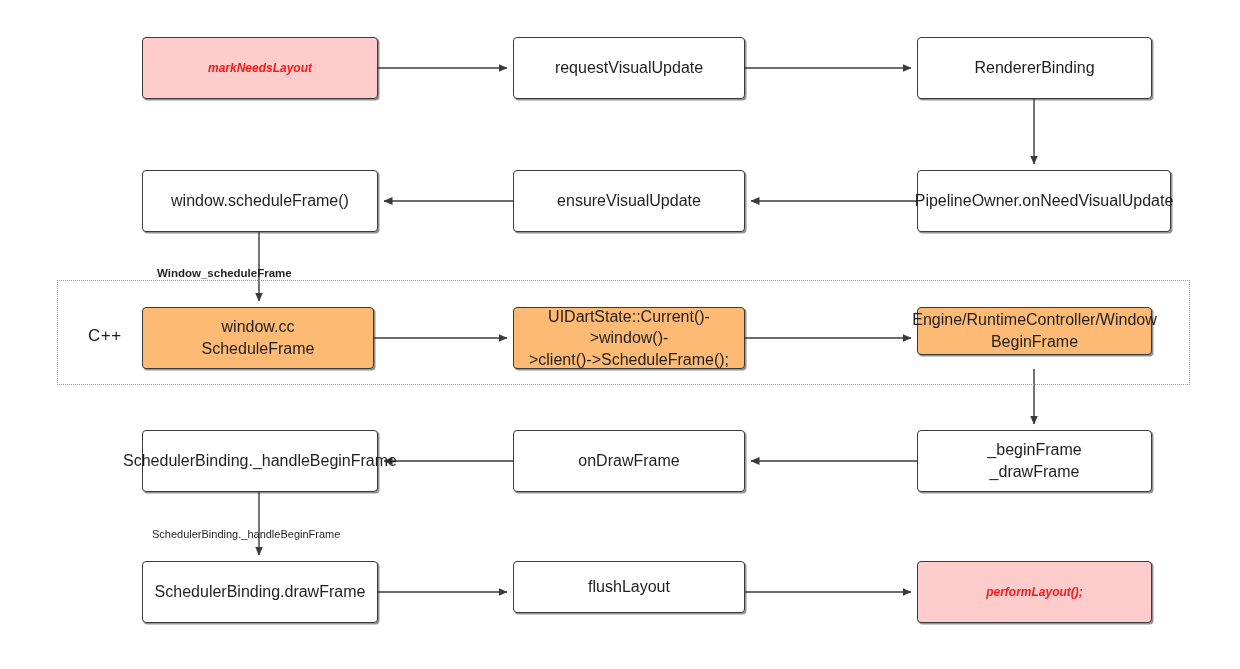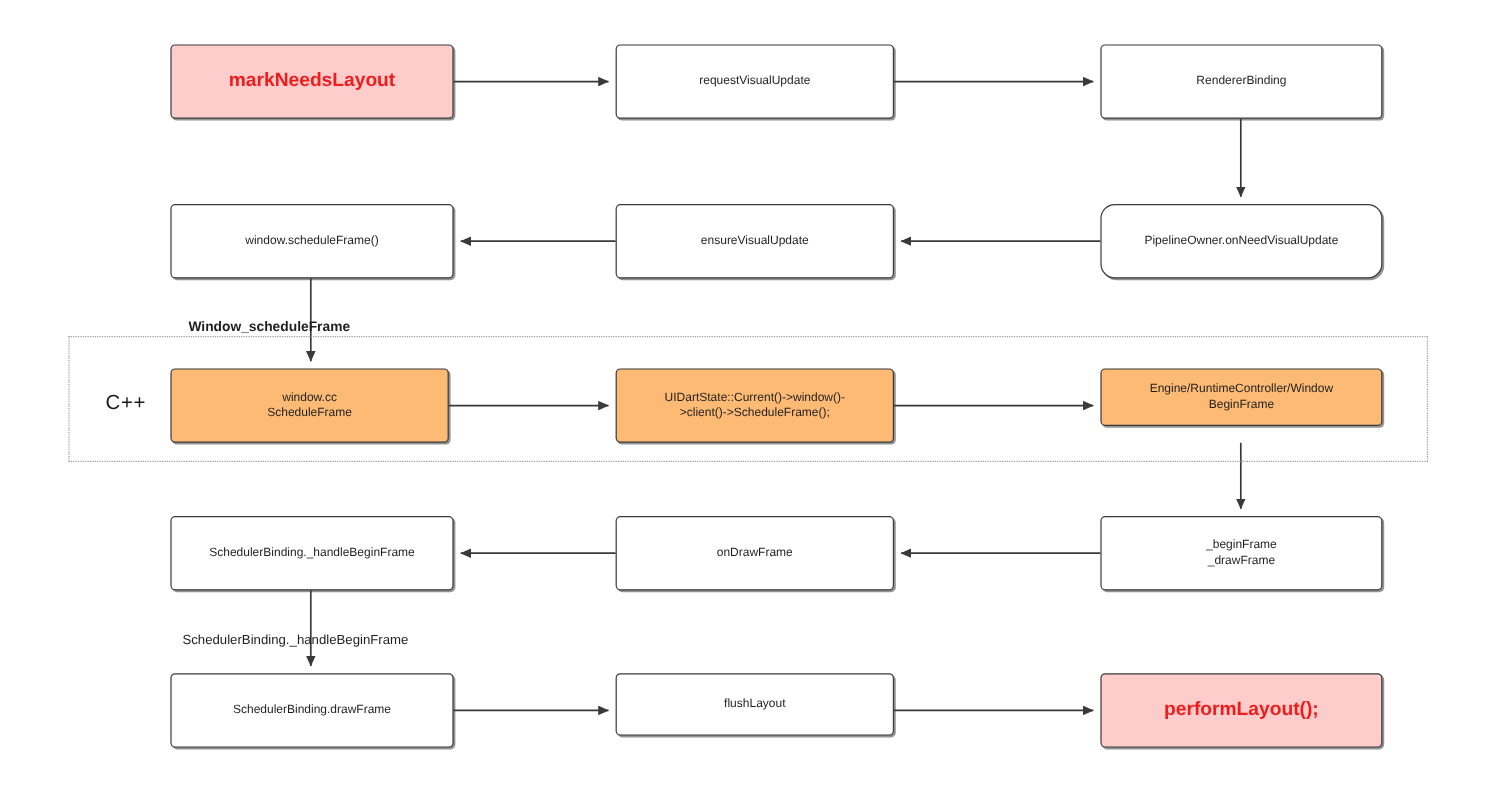--- a/index.html
+++ b/index.html
@@ -39,33 +39,34 @@
   }
   .node {
     position: absolute;
     box-sizing: border-box;
     border: 1.4px solid #3a3a3a;
     border-radius: 4px;
     display: flex;
     align-items: center;
     justify-content: center;
     text-align: center;
-    font-size: 10px;
+    font-size: 16px;
     line-height: 1.35;
     color: #1f1f1f;
     padding: 2px 8px;
     box-shadow: 1.5px 1.5px 0 rgba(60,60,60,0.55);
   }
   .node.fill-white { background: #ffffff; }
   .node.fill-gray  { background: #fdba74; }
   .node.fill-pink  { background: #ffcccc; }
   .node.text-red {
     color: #ef1c1c;
     font-weight: bold;
-    font-size: 16px;
+    font-size: 12px;
+    font-style: italic;
   }
   .node .node-text { white-space: pre-line; display: block; }
   .edge-label {
     position: absolute;
     font-size: 11px;
     color: #1f1f1f;
     white-space: nowrap;
   }
   .edge-label.bold { font-weight: bold; font-size: 11.5px; }
 </style>
@@ -111,21 +112,21 @@
       </div>
       <div class="node fill-white" style="left: 917px; top: 37px; width: 235px; height: 62px;">
         <span class="node-text">RendererBinding</span>
       </div>
       <div class="node fill-white" style="left: 142px; top: 170px; width: 236px; height: 62px;">
         <span class="node-text">window.scheduleFrame()</span>
       </div>
       <div class="node fill-white" style="left: 513px; top: 170px; width: 232px; height: 62px;">
         <span class="node-text">ensureVisualUpdate</span>
       </div>
-      <div class="node fill-white" style="left: 917px; top: 170px; width: 235px; height: 62px; border-radius: 12px;">
+      <div class="node fill-white" style="left: 917px; top: 170px; width: 254px; height: 62px;">
         <span class="node-text">PipelineOwner.onNeedVisualUpdate</span>
       </div>
       <div class="node fill-gray" style="left: 142px; top: 307px; width: 232px; height: 62px;">
         <span class="node-text">window.cc
 ScheduleFrame</span>
       </div>
       <div class="node fill-gray" style="left: 513px; top: 307px; width: 232px; height: 62px;">
         <span class="node-text">UIDartState::Current()-&gt;window()-
 &gt;client()-&gt;ScheduleFrame();</span>
       </div>

